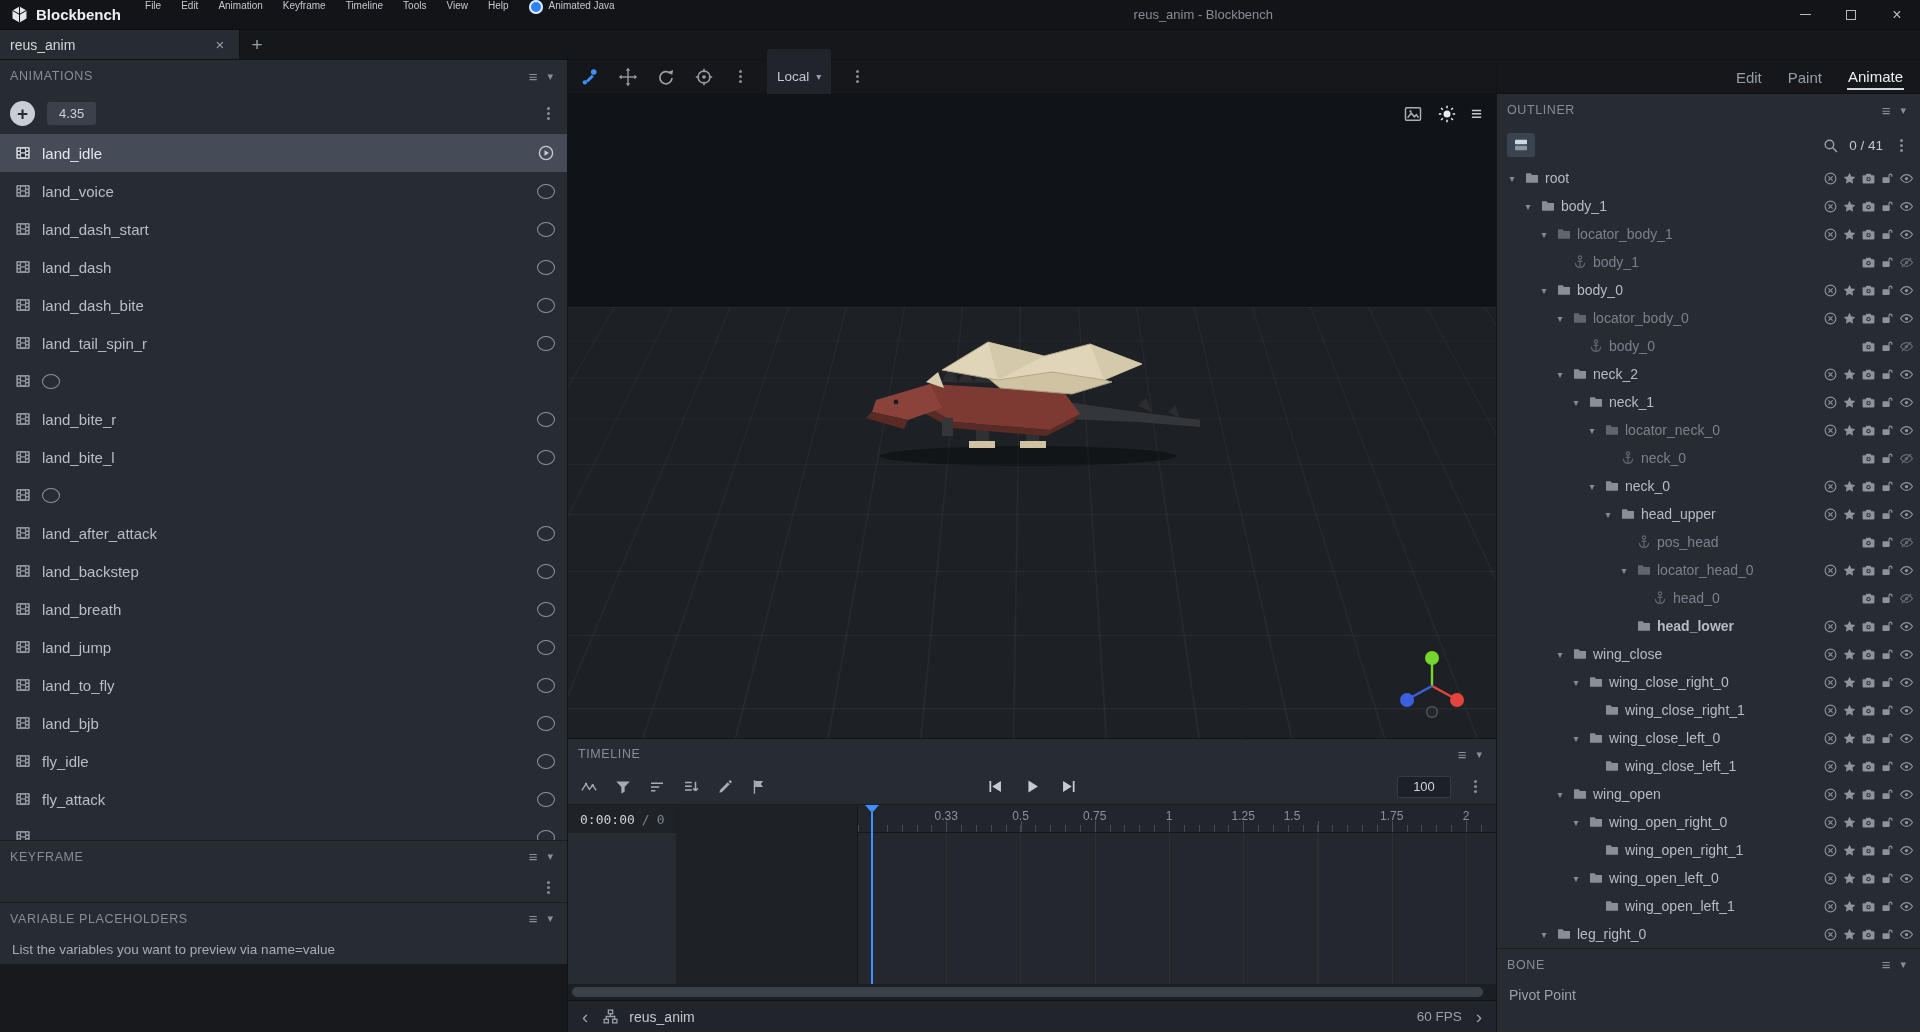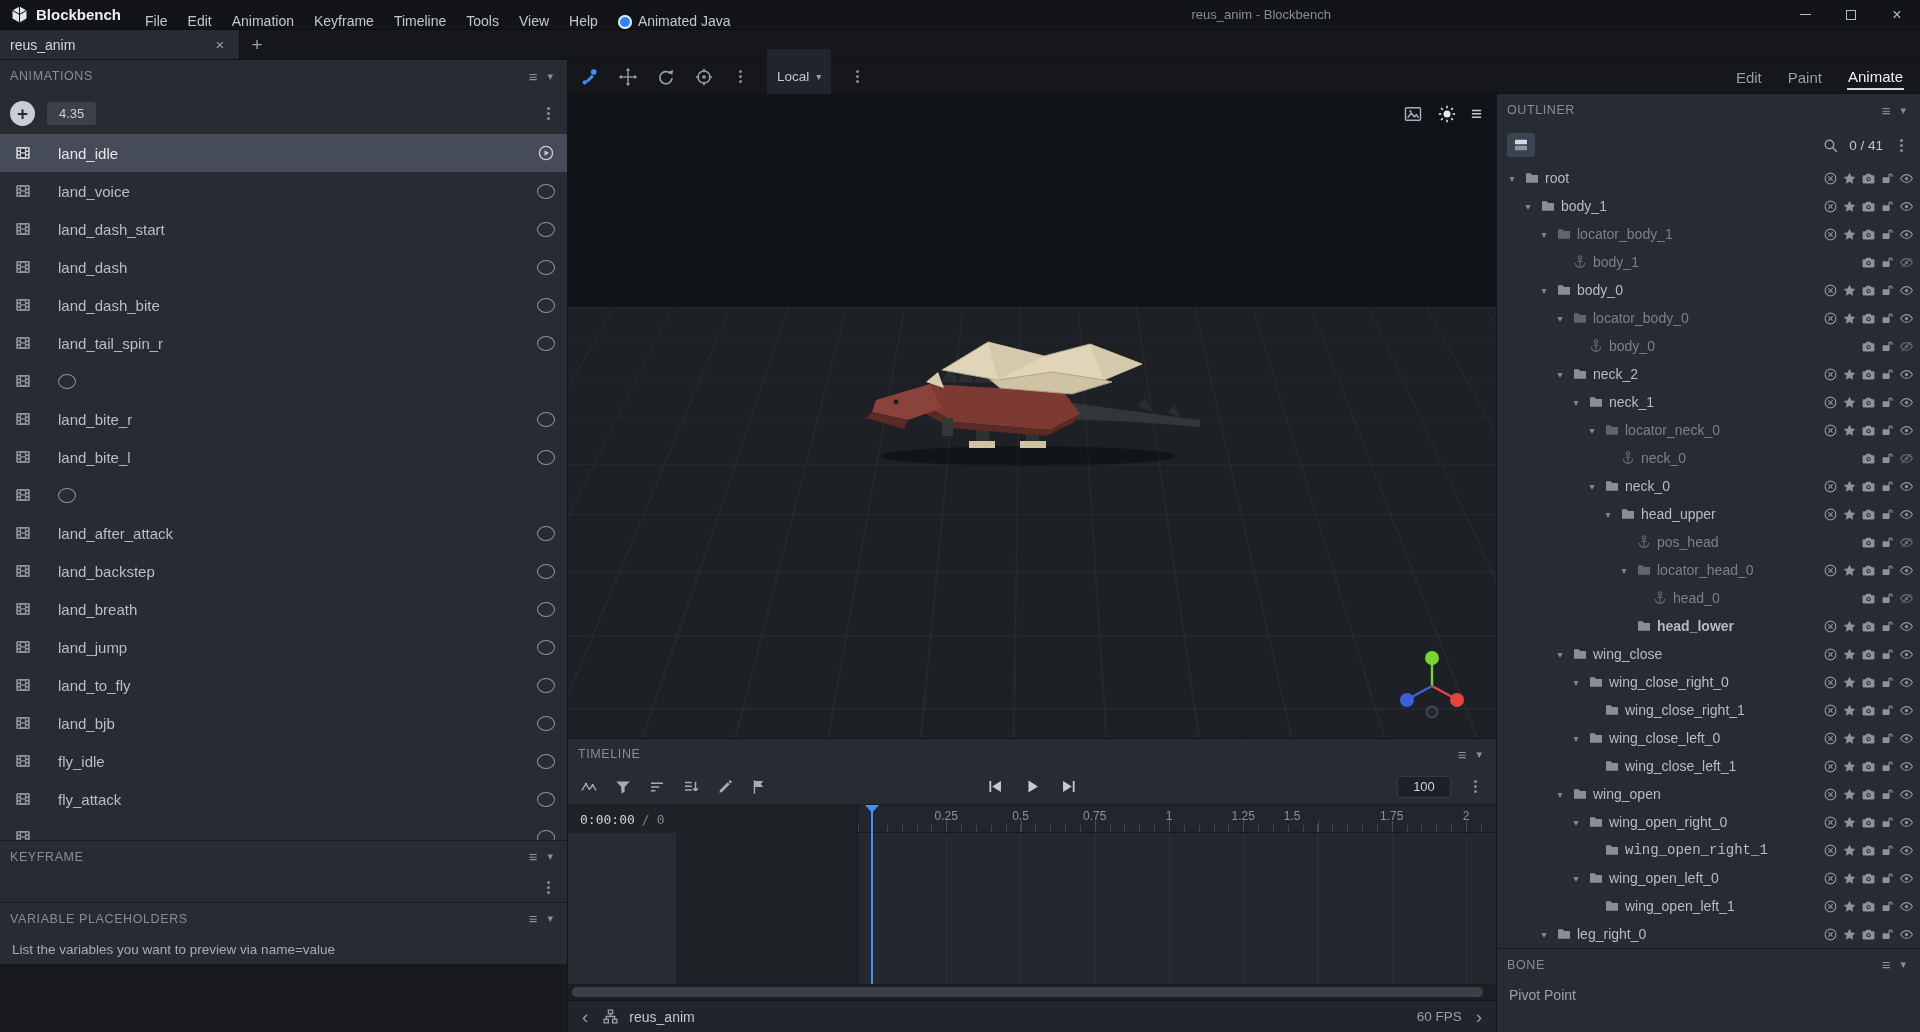--- a/index.html
+++ b/index.html
@@ -5,21 +5,21 @@
   *{box-sizing:border-box;margin:0;padding:0}
   html,body{width:1920px;height:1032px;overflow:hidden;background:#0c0d10}
   body{font-family:"Liberation Sans",sans-serif;color:#c3c8cf;font-size:14px;-webkit-font-smoothing:antialiased}
   .app{width:1920px;height:1032px;display:flex;flex-direction:column;background:#21252b}
 
   
   .titlebar{height:30px;flex:0 0 30px;background:#121418;display:flex;align-items:center;padding-left:10px;border-bottom:1px solid #0d0e11}
   .logo{width:19px;height:19px;color:#e4e7eb;margin-right:7px;display:inline-flex}
   .app-name{font-weight:bold;font-size:15px;color:#eceef1;margin-right:14px;white-space:nowrap}
   .menu-bar{display:flex;align-items:center;height:100%}
-  .menu-item{padding:0 10px;height:100%;display:flex;align-items:flex-end;gap:6px;color:#c3c8cf;font-size:14px;cursor:default;white-space:nowrap}
+  .menu-item{padding:0 10px;height:100%;display:flex;align-items:flex-start;gap:6px;color:#c3c8cf;font-size:10px;cursor:default;white-space:nowrap}
   .aj-icon{width:14px;height:14px;border-radius:50%;background:#2f81f7;box-shadow:inset 0 0 0 2px rgba(255,255,255,.85);display:inline-block}
   .win-title{flex:1;text-align:center;color:#878d96;font-size:13px;white-space:nowrap;overflow:hidden}
   .win-controls{display:flex;height:100%}
   .win-btn{width:46px;height:100%;display:flex;align-items:center;justify-content:center;color:#b6bcc4}
   .min-glyph{display:block;width:11px;height:1.5px;background:currentColor}
   .max-glyph{display:block;width:10px;height:10px;border:1.5px solid currentColor}
   .close-glyph{font-size:16px;line-height:1}
 
   
   .tabbar{height:30px;flex:0 0 30px;background:#15171b;display:flex;align-items:stretch;border-bottom:1px solid #101216}
@@ -41,21 +41,21 @@
   .hdr-menu{color:#8a9099;font-size:15px;padding:0 6px}
   .hdr-collapse{color:#8a9099;font-size:11px;padding:0 4px}
   .vdots{width:3px;height:3px;border-radius:50%;background:currentColor;box-shadow:0 -5px 0 currentColor,0 5px 0 currentColor;display:inline-block;margin:0 7px;color:#858c95}
 
   
   .anim-toolbar{height:42px;flex:0 0 42px;display:flex;align-items:center;padding:0 10px;gap:12px}
   .add-anim-btn{width:25px;height:25px;border-radius:50%;background:#c9ced5;color:#272c33;display:flex;align-items:center;justify-content:center;font-size:19px;line-height:1;font-weight:bold}
   .anim-length{background:#3a414a;color:#ccd1d7;font-size:13px;padding:4px 12px;border-radius:3px}
   .anim-toolbar .spacer,.flex-sp{flex:1}
   .anim-list{flex:0 0 auto}
-  .anim-row{height:38px;display:flex;align-items:center;padding:0 12px 0 14px;gap:26px}
+  .anim-row{height:38px;display:flex;align-items:center;padding:0 12px 0 14px;gap:10px}
   .anim-row.selected{background:#454c57}
   .anim-ic{width:18px;height:18px;color:#8f959d;flex:0 0 18px}
   .anim-row.selected .anim-ic{color:#ccd1d8}
   .anim-label{flex:1;font-size:15px;color:#b9bec6;white-space:nowrap;overflow:hidden}
   .anim-row.selected .anim-label{color:#e2e5ea}
   .anim-state{flex:0 0 18px;width:18px;height:18px;color:#c6cbd2}
   .radio{width:15px;height:15px;border:1.6px solid #8c929b;border-radius:50%}
   .anim-partial{height:22px;flex:0 0 22px;overflow:hidden}
   .kf-body{height:30px;flex:0 0 30px;display:flex;align-items:center;justify-content:flex-end;padding:0 10px}
   .var-hint{height:30px;flex:0 0 30px;display:flex;align-items:center;padding:0 12px;font-size:13.5px;color:#a7adb5;white-space:nowrap;overflow:hidden}
@@ -766,21 +766,21 @@
             <div class="tl-time">
               <span>0:00:00</span>
               <span class="sep">/</span>
               <span class="end">0</span>
             </div>
             <div class="tl-left-body"></div>
           </div>
           <div class="track-stack">
             <div class="ruler-track">
                 <span class="tick-mark" style="left: 88.25px;"></span>
-                <span class="tick-label" style="left: 88.25px;">0.25</span>
+                <span class="tick-label" style="left: 88.25px;">0.33</span>
                 <span class="tick-mark" style="left: 162.5px;"></span>
                 <span class="tick-label" style="left: 162.5px;">0.5</span>
                 <span class="tick-mark" style="left: 236.75px;"></span>
                 <span class="tick-label" style="left: 236.75px;">0.75</span>
                 <span class="tick-mark" style="left: 311px;"></span>
                 <span class="tick-label" style="left: 311px;">1</span>
                 <span class="tick-mark" style="left: 385.25px;"></span>
                 <span class="tick-label" style="left: 385.25px;">1.25</span>
                 <span class="tick-mark" style="left: 459.5px;"></span>
                 <span class="tick-label" style="left: 434px;">1.5</span>
@@ -1789,21 +1789,21 @@
                 </svg>
               </span>
               <span class="tg ic" data-icon="eye">
                 <svg viewBox="0 0 24 24" fill="none" stroke="currentColor" stroke-width="1.8">
                   <path d="M2.5 12S6.5 5.8 12 5.8 21.5 12 21.5 12 17.5 18.2 12 18.2 2.5 12 2.5 12z"></path>
                   <circle cx="12" cy="12" r="2.6" fill="currentColor" stroke="none"></circle>
                 </svg>
               </span>
             </span>
           </div>
-          <div class="out-row" style="padding-left: 88px; font-family: Liberation Mono, monospace;">
+          <div class="out-row" style="padding-left: 88px;">
             <span class="tree-arrow"></span>
             <span class="ic node-ic folder" data-icon="folder">
               <svg viewBox="0 0 24 24" fill="currentColor">
                 <path d="M3 5h7l2 2.5h9V19H3z"></path>
               </svg>
             </span>
             <span class="node-label">wing_open_right_1</span>
             <span class="node-toggles">
               <span class="tg ic" data-icon="circleX">
                 <svg viewBox="0 0 24 24" fill="none" stroke="currentColor" stroke-width="1.8">

